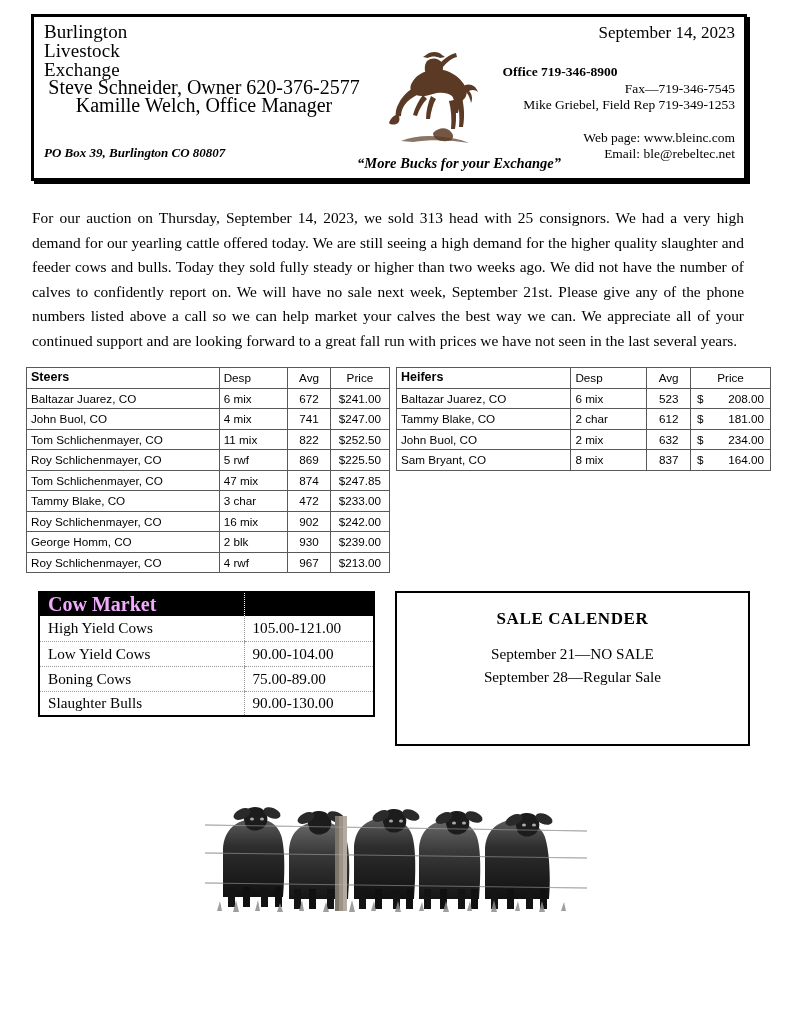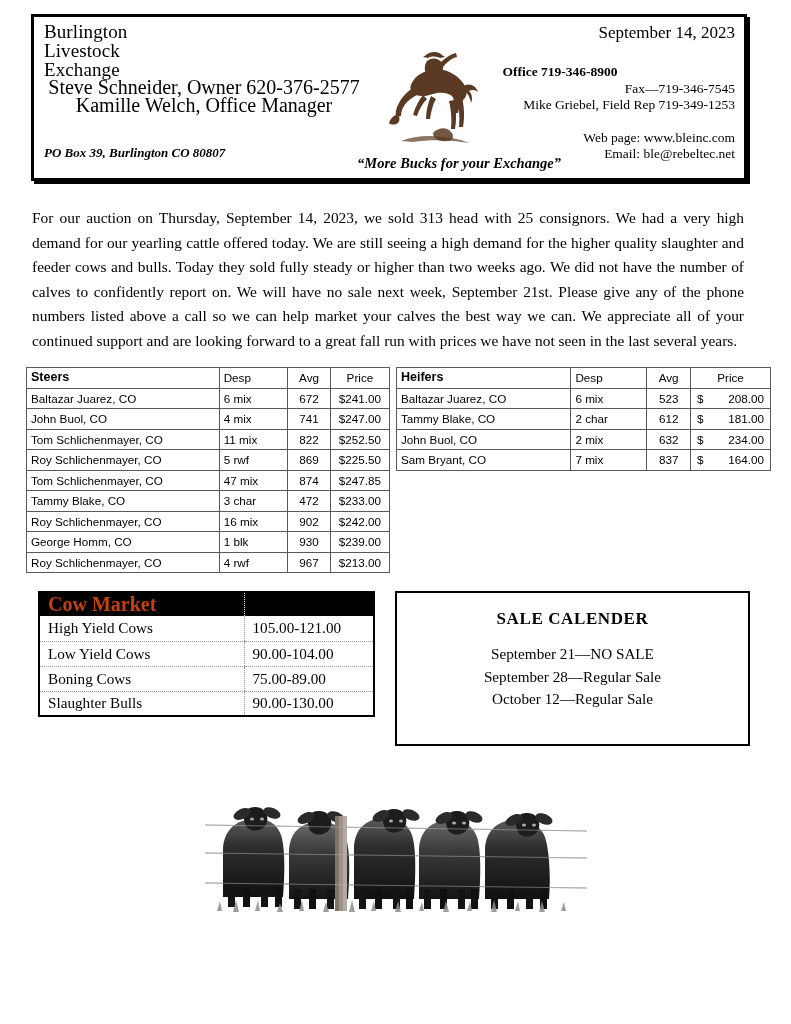--- a/index.html
+++ b/index.html
@@ -178,21 +178,21 @@
     position: absolute;
     left: 38px;
     top: 591px;
     width: 337px;
     border: 2px solid #000;
     border-collapse: collapse;
     background: #fff;
   }
   .cow-market .cm-head-row td {
     background: #000000;
-    color: #c2410c;
+    color: #f0abfc;
     font-size: 20px;
     font-weight: bold;
     height: 15px;
     padding: 0 0 0 8px;
     font-family: "Liberation Serif", "DejaVu Serif", serif;
   }
   .cow-market .cm-head-row td.cm-head-blank {
     border-left: 1px dotted #ffffff;
     padding: 0;
   }
@@ -368,21 +368,21 @@
         <td class="c-price">$233.00</td>
       </tr>
       <tr>
         <td class="c-name">Roy Schlichenmayer, CO</td>
         <td class="c-desp">16 mix</td>
         <td class="c-avg">902</td>
         <td class="c-price">$242.00</td>
       </tr>
       <tr>
         <td class="c-name">George Homm, CO</td>
-        <td class="c-desp">1 blk</td>
+        <td class="c-desp">2 blk</td>
         <td class="c-avg">930</td>
         <td class="c-price">$239.00</td>
       </tr>
       <tr>
         <td class="c-name">Roy Schlichenmayer, CO</td>
         <td class="c-desp">4 rwf</td>
         <td class="c-avg">967</td>
         <td class="c-price">$213.00</td>
       </tr>
     </tbody>
@@ -426,21 +426,21 @@
         <td class="c-avg">632</td>
         <td class="c-price">
           <span class="price-split">
             <span>$</span>
             <span>234.00</span>
           </span>
         </td>
       </tr>
       <tr>
         <td class="c-name">Sam Bryant, CO</td>
-        <td class="c-desp">7 mix</td>
+        <td class="c-desp">8 mix</td>
         <td class="c-avg">837</td>
         <td class="c-price">
           <span class="price-split">
             <span>$</span>
             <span>164.00</span>
           </span>
         </td>
       </tr>
     </tbody>
 </table>
@@ -470,21 +470,20 @@
         <td class="cm-value">90.00-130.00</td>
       </tr>
     </tbody>
 </table>
 
 <div class="sale-cal">
   <div class="sale-cal-title">SALE CALENDER</div>
   <div class="sale-cal-list" id="sale-cal-list">
       <div class="sale-cal-item">September 21—NO SALE</div>
       <div class="sale-cal-item">September 28—Regular Sale</div>
-      <div class="sale-cal-item">October 12—Regular Sale</div>
     </div>
 </div>
 
 <div class="cattle-photo">
   <svg viewBox="0 0 393 140" width="393" height="140" aria-hidden="true">
     <defs>
       <linearGradient id="hide" x1="0" y1="0" x2="0" y2="1">
         <stop offset="0%" stop-color="#5d5d5d"></stop>
         <stop offset="35%" stop-color="#2e2e2e"></stop>
         <stop offset="100%" stop-color="#111111"></stop>

